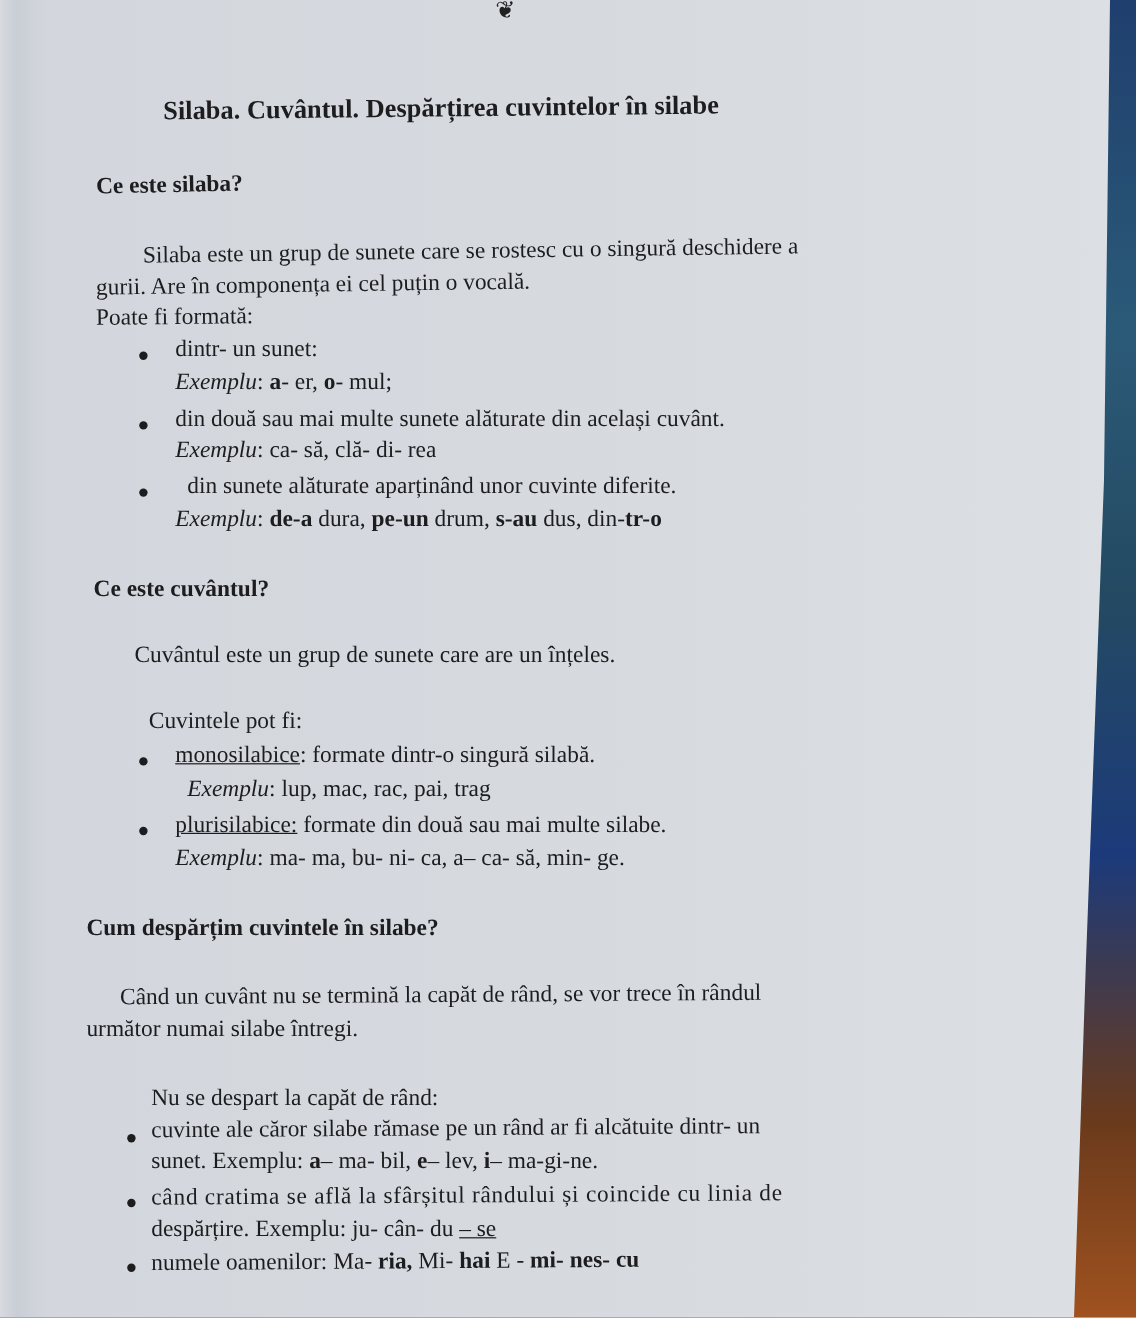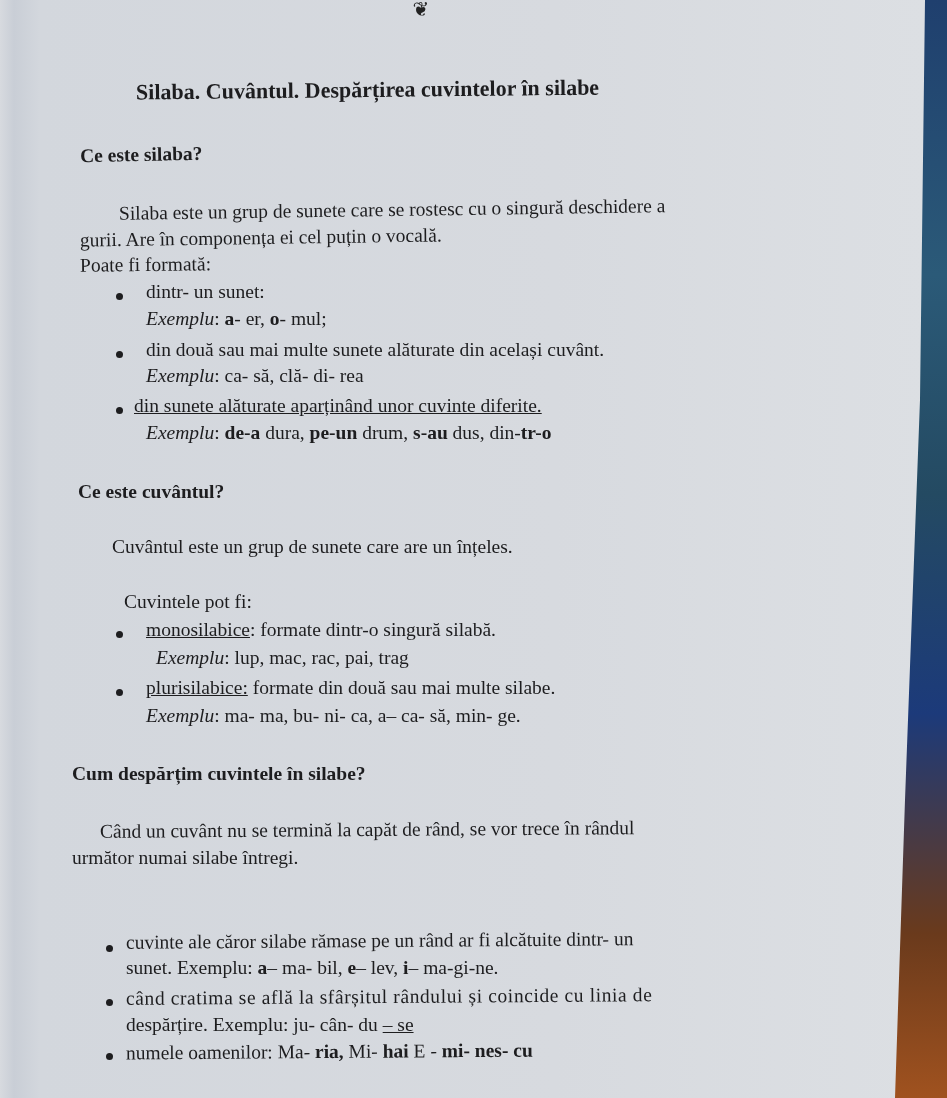--- a/index.html
+++ b/index.html
@@ -51,21 +51,21 @@
     <span class="i">Exemplu</span>: <span class="b">a</span><span>- er, </span><span class="b">o</span><span>- mul;</span>
   </div>
 
   <span class="bullet" style="left:116px; top:351px;"></span>
   <div class="ln" style="left:146px; top:364px;">
     <span class="i">Exemplu</span>: <span>ca- să, clă- di- rea</span>
   </div>
   <div class="ln" style="left:146px; top:338px;">din două sau mai multe sunete alăturate din același cuvânt.</div>
 
   <span class="bullet" style="left:116px; top:407px;"></span>
-  <div class="ln" style="left:134px; top:394px;text-decoration:underline;">din sunete alăturate aparținând unor cuvinte diferite.</div>
+  <div class="ln" style="left:156px; top:394px;">din sunete alăturate aparținând unor cuvinte diferite.</div>
   <div class="ln" style="left:146px; top:421px;text-align:right;">
     <span class="i">Exemplu</span>: <span class="b">de-a</span><span> dura, </span><span class="b">pe-un</span><span> drum, </span><span class="b">s-au</span><span> dus, din-</span><span class="b">tr-o</span>
   </div>
 
   <div class="ln h" style="left:78px; top:480px;">Ce este cuvântul?</div>
   <div class="ln" style="left:112px; top:535px;">Cuvântul este un grup de sunete care are un înțeles.</div>
   <div class="ln" style="left:112px; top:590px;margin-left:12px;">Cuvintele pot fi:</div>
 
   <span class="bullet" style="left:116px; top:631px;"></span>
   <div class="ln" style="left:146px; top:618px;">
@@ -80,20 +80,21 @@
     <span class="u">plurisilabice:</span><span> formate din două sau mai multe silabe.</span>
   </div>
   <div class="ln" style="left:146px; top:704px;">
     <span class="i">Exemplu</span>: <span>ma- ma, bu- ni- ca, a– ca- să, min- ge.</span>
   </div>
 
   <div class="ln h" style="left:72px; top:762px;">Cum despărțim cuvintele în silabe?</div>
   <div class="ln" style="left:100px; top:818px; transform:rotate(-0.4deg);">Când un cuvânt nu se termină la capăt de rând, se vor trece în rândul</div>
   <div class="ln" style="left:72px; top:846px;">următor numai silabe întregi.</div>
 
+  <div class="ln" style="left:126px; top:904px;">Nu se despart la capăt de rând:</div>
 
   <span class="bullet" style="left:106px; top:945px;"></span>
   <div class="ln" style="left:126px; top:929px; transform:rotate(-0.4deg);">cuvinte ale căror silabe rămase pe un rând ar fi alcătuite dintr- un</div>
   <div class="ln" style="left:126px; top:956px;">
     <span>sunet. Exemplu: </span><span class="b">a</span><span>– ma- bil, </span><span class="b">e</span><span>– lev, </span><span class="b">i</span><span>– ma-gi-ne.</span>
   </div>
 
   <span class="bullet" style="left:106px; top:999px;"></span>
   <div class="ln" style="left:126px; top:985px; letter-spacing:0.6px; transform:rotate(-0.4deg);">când cratima se află la sfârșitul rândului și coincide cu linia de</div>
   <div class="ln" style="left:126px; top:1013px;">

